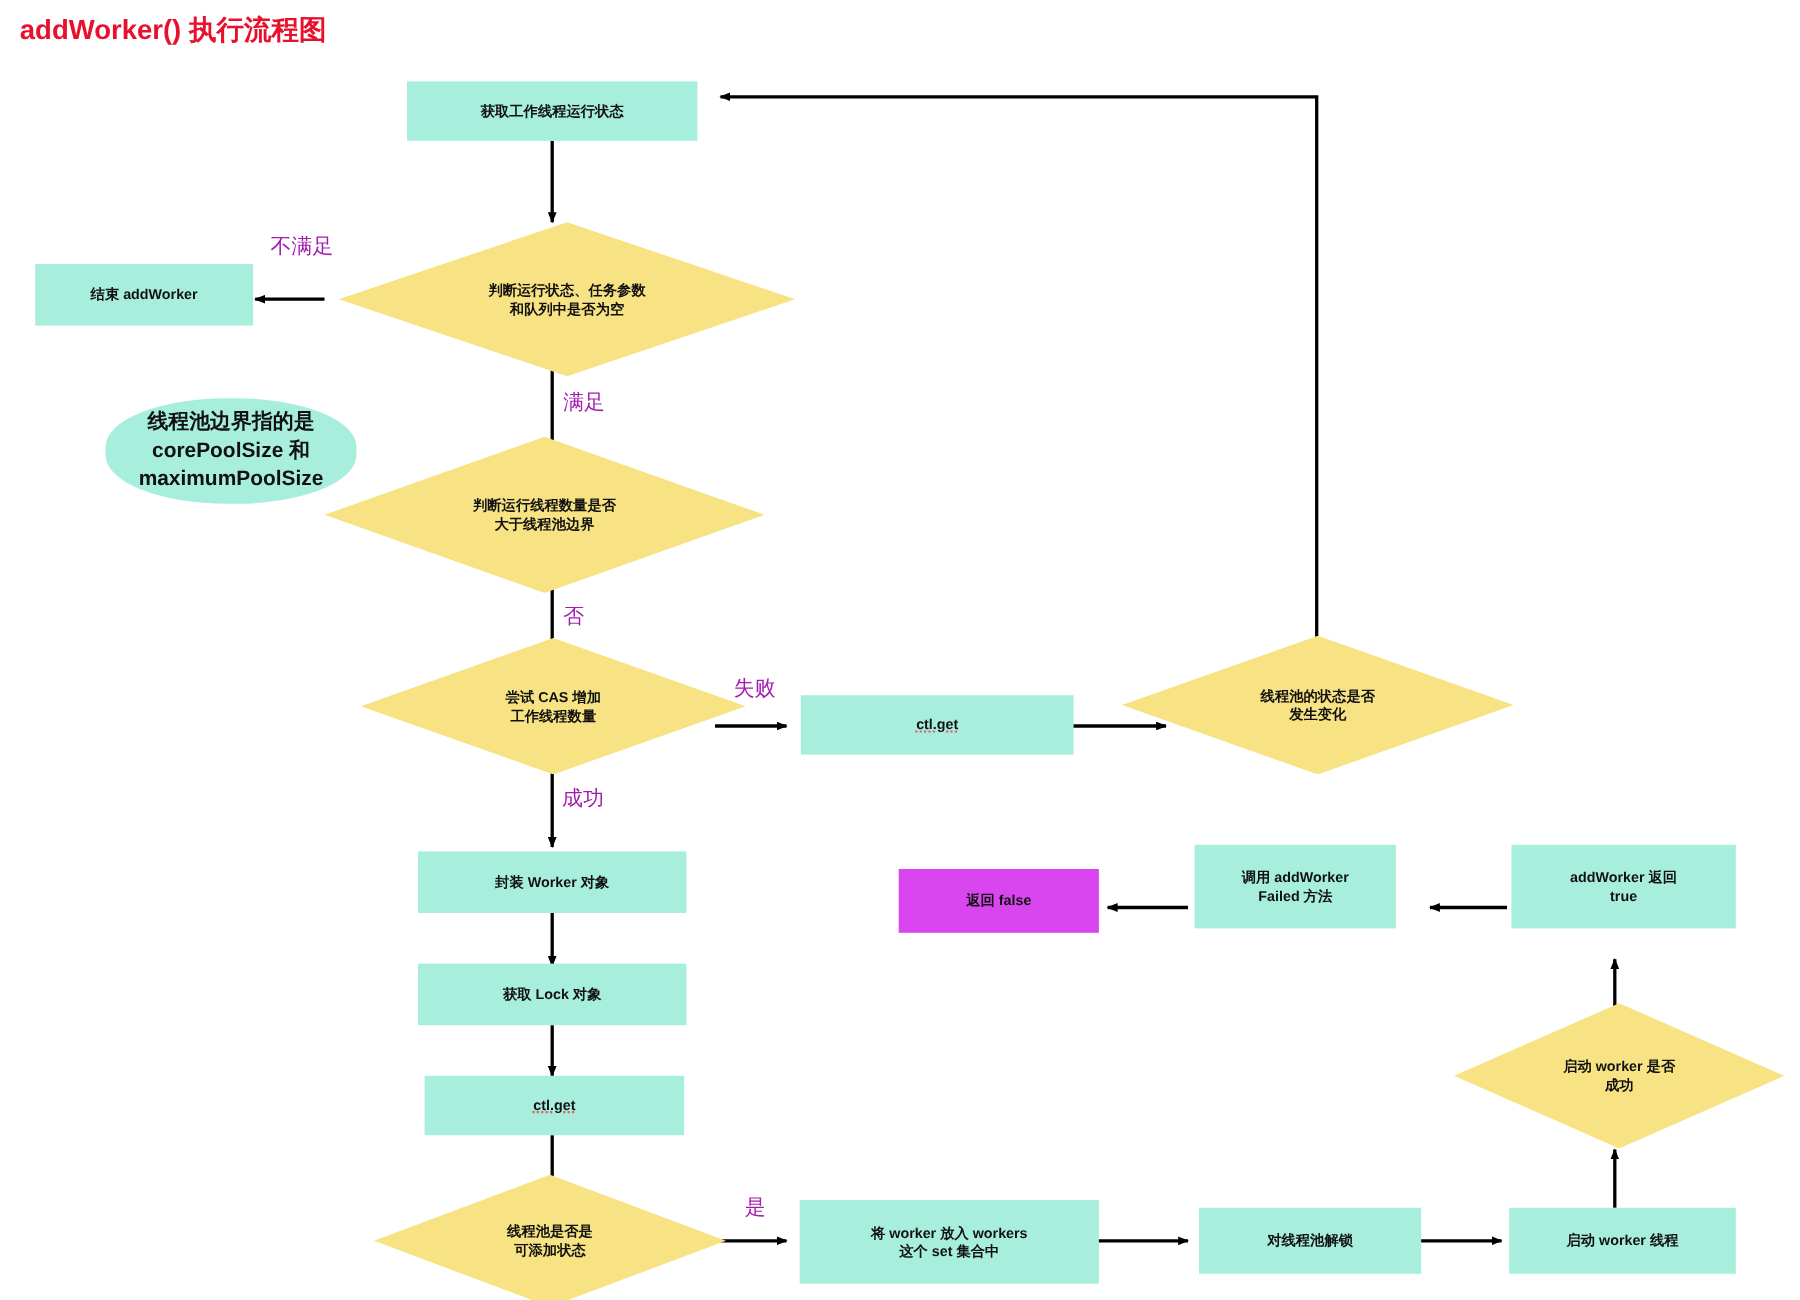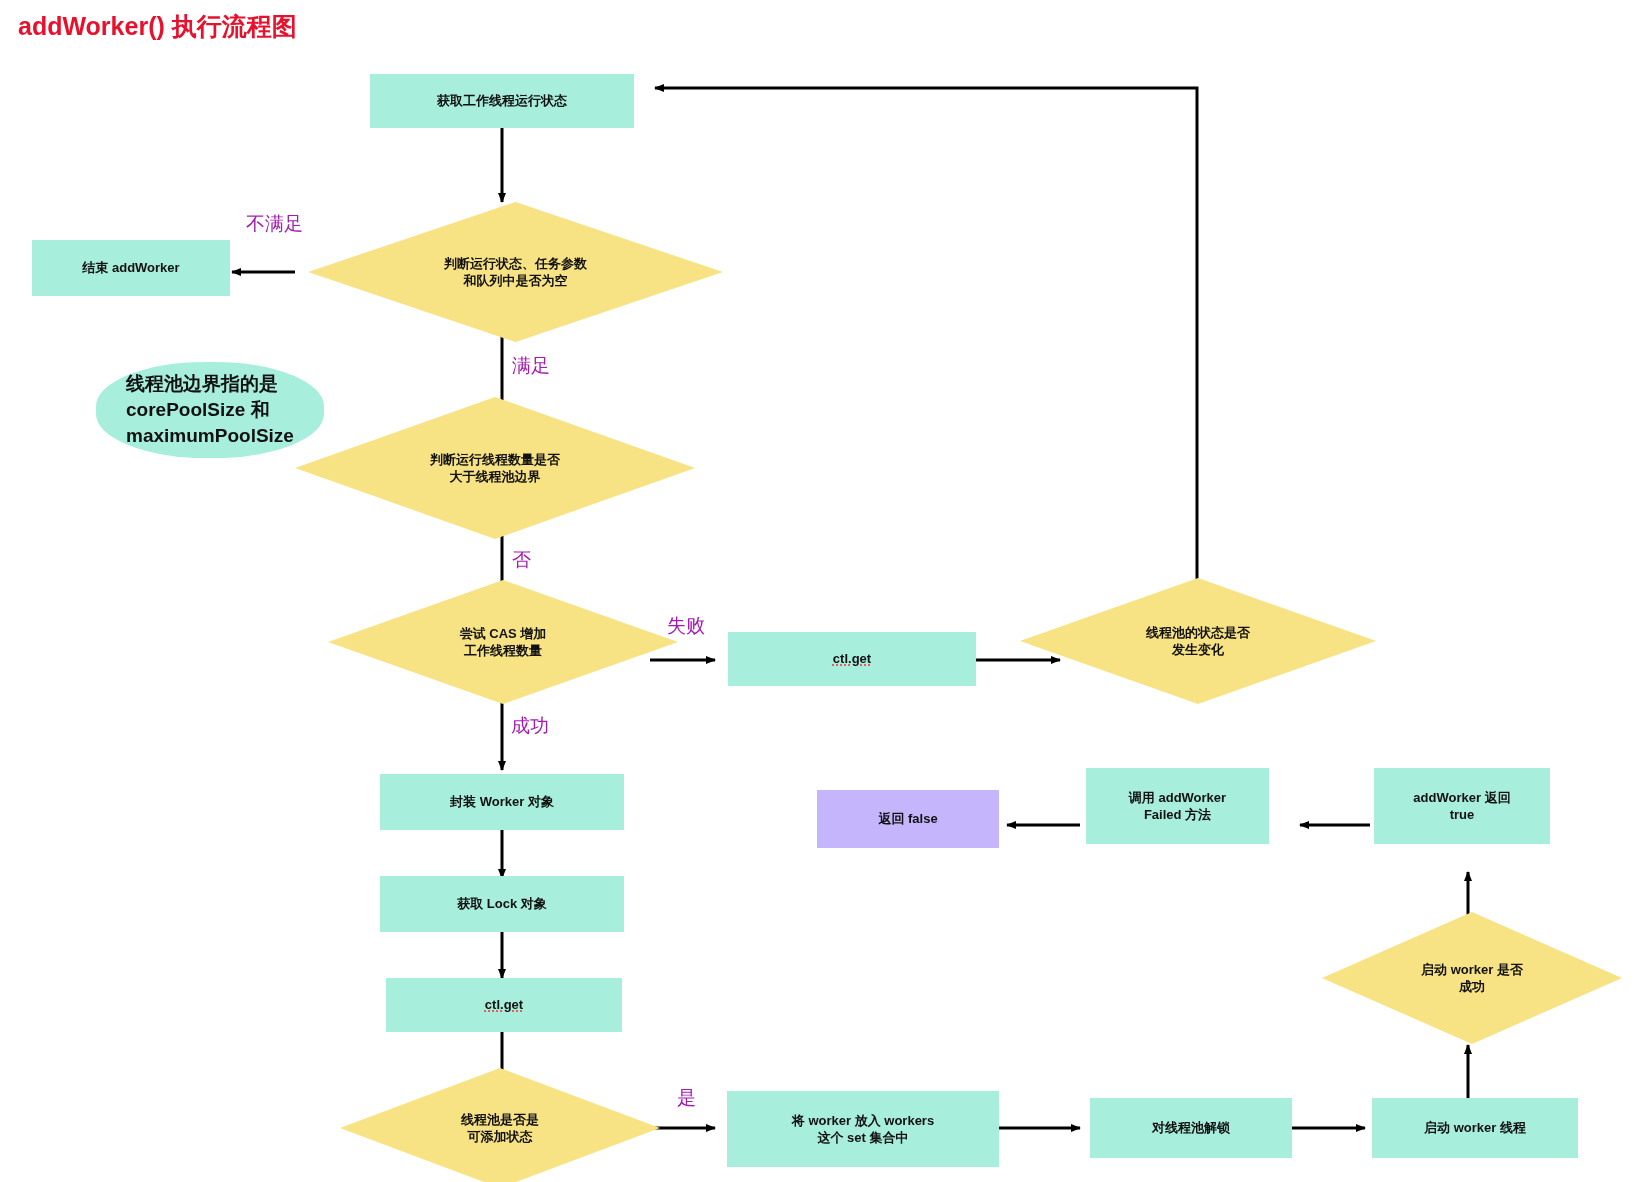--- a/index.html
+++ b/index.html
@@ -45,21 +45,21 @@
     font-size: 13px;
     font-weight: bold;
     color: #111111;
     line-height: 1.32;
     white-space: pre-line;
   }
   .rect {
     background: #a8eedd;
   }
   .rect-red {
-    background: #c4b5fd;
+    background: #d946ef;
     text-align: right;
   }
   .diamond {
     background: transparent;
   }
   .diamond .dia-shape {
     position: absolute;
     left: 0;
     top: 0;
     width: 100%;
@@ -76,20 +76,21 @@
     white-space: pre-line;
   }
   .bubble {
     position: absolute;
     box-sizing: border-box;
     background: #a8eedd;
     border-radius: 48% 48% 48% 48% / 46% 46% 46% 46%;
     display: flex;
     align-items: center;
     justify-content: center;
+    text-align: center;
     font-size: 19px;
     font-weight: bold;
     color: #111111;
     line-height: 1.38;
     white-space: pre-line;
   }
   .edge-label {
     position: absolute;
     font-size: 19px;
     font-weight: normal;
@@ -228,21 +229,21 @@
   <div class="node rect" style="left:1372px; top:1098px; width:206px; height:60px;">
     <span>启动 worker 线程</span>
   </div>
 
   <div class="node diamond" style="left:1322px; top:912px; width:300px; height:132px;">
     <div class="dia-shape"></div>
     <div class="dia-label">启动 worker 是否
 成功</div>
   </div>
 
-  <div class="node rect" style="left:1374px; top:768px; width:176px; height:76px;">
+  <div class="node rect" style="left:1374px; top:768px; width:204px; height:76px;">
     <span>addWorker 返回
 true</span>
   </div>
 
   <div class="node rect" style="left:1086px; top:768px; width:183px; height:76px;">
     <span>调用 addWorker
 Failed 方法</span>
   </div>
 
   <div class="node rect-red" style="left:817px; top:790px; width:182px; height:58px;">

